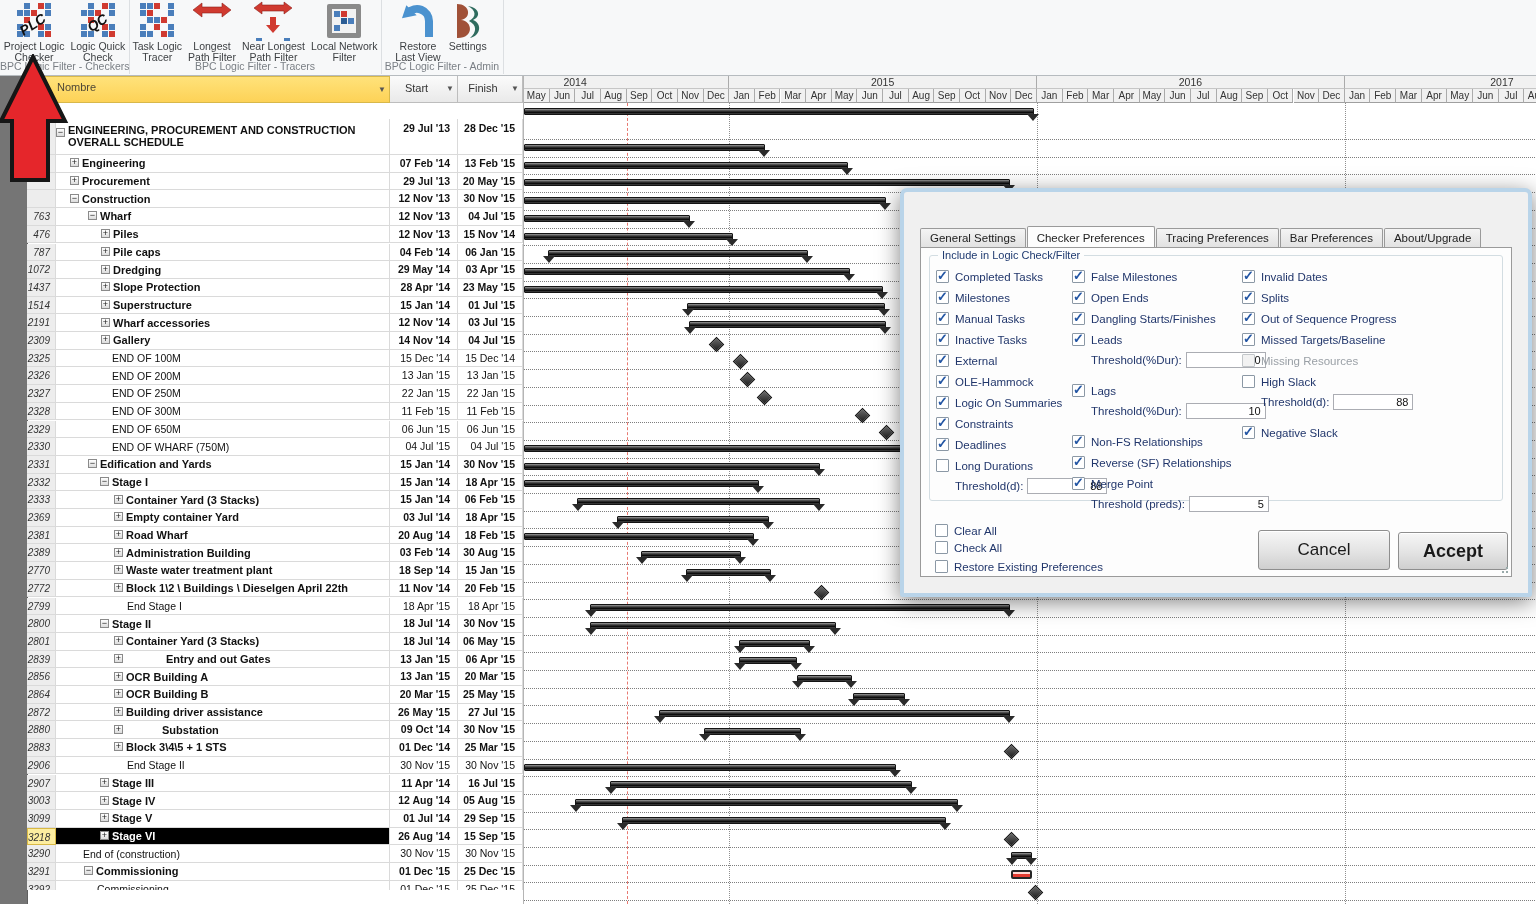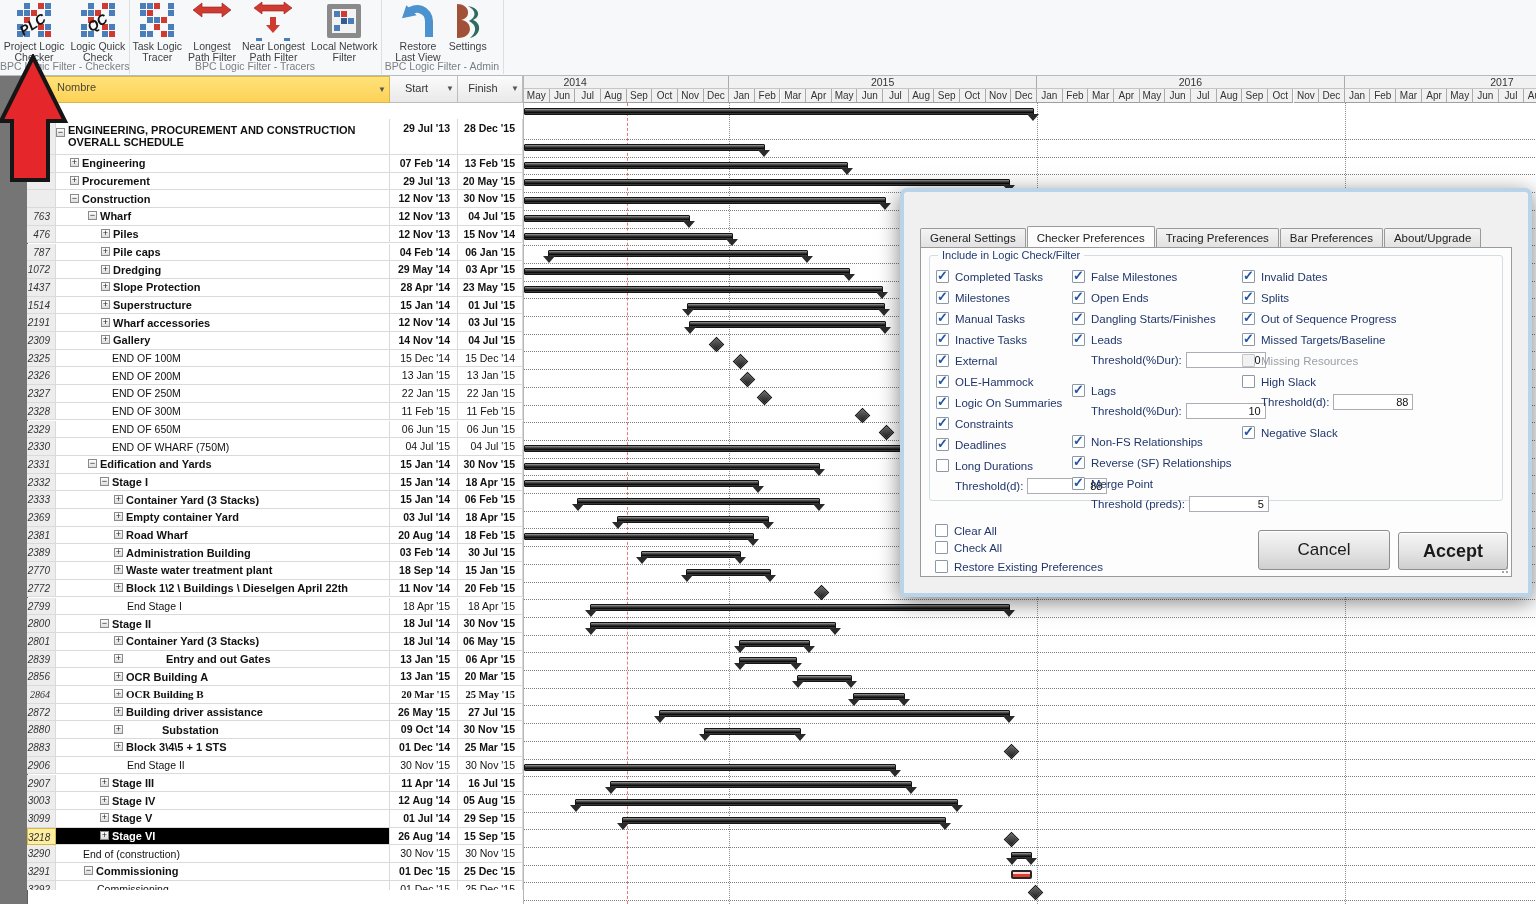--- a/index.html
+++ b/index.html
@@ -503,21 +503,21 @@
           <div class="tcell c-start bold" style="line-height: 17.7px;">20 Aug '14</div>
           <div class="tcell c-finish bold" style="line-height: 17.7px;">18 Feb '15</div>
         </div>
         <div class="trow" style="top: 425.4px; height: 17.7px;">
           <div class="tcell c-id" style="line-height: 17.7px;">2389</div>
           <div class="tcell c-name">
             <span class="expbox" style="left: 58px;">+</span>
             <span class="namespan bold" style="left: 70px; right: 2px;">Administration Building</span>
           </div>
           <div class="tcell c-start bold" style="line-height: 17.7px;">03 Feb '14</div>
-          <div class="tcell c-finish bold" style="line-height: 17.7px;">30 Jul '15</div>
+          <div class="tcell c-finish bold" style="line-height: 17.7px;">30 Aug '15</div>
         </div>
         <div class="trow" style="top: 443.1px; height: 17.7px;">
           <div class="tcell c-id" style="line-height: 17.7px;">2770</div>
           <div class="tcell c-name">
             <span class="expbox" style="left: 58px;">+</span>
             <span class="namespan bold" style="left: 70px; right: 2px;">Waste water treatment plant</span>
           </div>
           <div class="tcell c-start bold" style="line-height: 17.7px;">18 Sep '14</div>
           <div class="tcell c-finish bold" style="line-height: 17.7px;">15 Jan '15</div>
         </div>
@@ -567,21 +567,21 @@
         </div>
         <div class="trow" style="top: 549.3px; height: 17.7px;">
           <div class="tcell c-id" style="line-height: 17.7px;">2856</div>
           <div class="tcell c-name">
             <span class="expbox" style="left: 58px;">+</span>
             <span class="namespan bold" style="left: 70px; right: 2px;">OCR Building A</span>
           </div>
           <div class="tcell c-start bold" style="line-height: 17.7px;">13 Jan '15</div>
           <div class="tcell c-finish bold" style="line-height: 17.7px;">20 Mar '15</div>
         </div>
-        <div class="trow" style="top: 567px; height: 17.7px; font-family: Liberation Serif, serif;">
+        <div class="trow" style="top: 567px; height: 17.7px;">
           <div class="tcell c-id" style="line-height: 17.7px;">2864</div>
           <div class="tcell c-name">
             <span class="expbox" style="left: 58px;">+</span>
             <span class="namespan bold" style="left: 70px; right: 2px;">OCR Building B</span>
           </div>
           <div class="tcell c-start bold" style="line-height: 17.7px;">20 Mar '15</div>
           <div class="tcell c-finish bold" style="line-height: 17.7px;">25 May '15</div>
         </div>
         <div class="trow" style="top: 584.7px; height: 17.7px;">
           <div class="tcell c-id" style="line-height: 17.7px;">2872</div>

